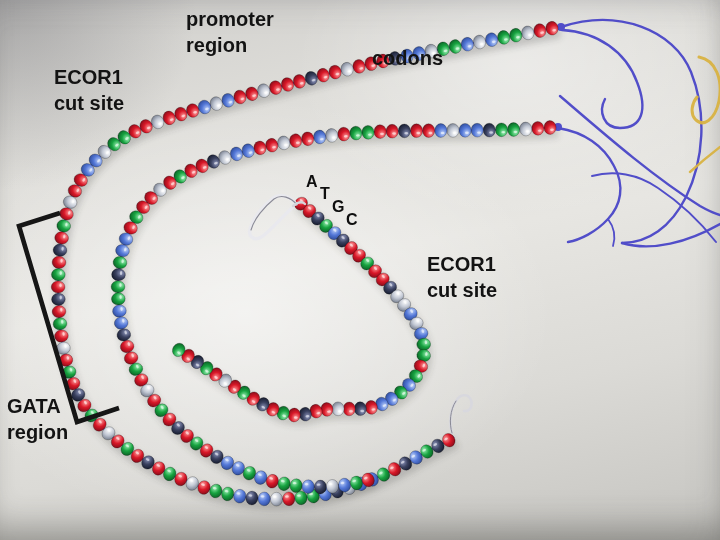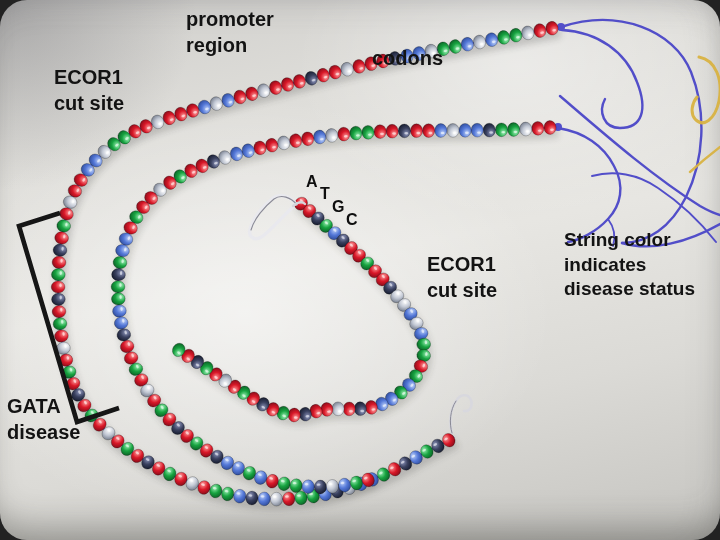--- a/index.html
+++ b/index.html
@@ -7,21 +7,20 @@
     position:relative;width:720px;height:540px;overflow:hidden;
     font-family:"Liberation Sans",sans-serif;
     background:
       radial-gradient(circle 260px at 14px 8px, rgba(90,90,96,.32), rgba(90,90,96,0) 70%),
       radial-gradient(ellipse 430px 300px at 34% 58%, rgba(255,255,255,.55), rgba(255,255,255,0) 72%),
       radial-gradient(ellipse 320px 220px at 72% 12%, rgba(255,255,255,.38), rgba(255,255,255,0) 70%),
       linear-gradient(168deg,#cfcecb 0%,#dfdeda 25%,#e7e6e2 48%,#dbdad6 72%,#c5c4c0 100%);
     box-shadow: inset 0 -30px 34px -18px rgba(52,52,48,.40),
                 inset 0 26px 36px -30px rgba(70,70,74,.28),
                 inset -26px 0 40px -30px rgba(90,90,88,.20);
-    border-radius: 27px;
   }
   svg{position:absolute;left:0;top:0;}
   .label{
     position:absolute;white-space:pre-line;color:#131313;
     font-weight:700;font-size:20px;line-height:1.3;letter-spacing:0;
   }
   .label.small{font-size:19px;}
   .base{
     position:absolute;color:#0e0e0e;font-weight:700;font-size:16px;line-height:1;
   }
@@ -959,23 +958,20 @@
     <path d="M 60 213 L 19 226 L 77 422 L 119 408" fill="none" stroke="#161616" stroke-width="4.6" stroke-linejoin="miter"></path>
   </svg>
 
   <div class="label" style="left:186px;top:6px;">promoter
 region</div>
   <div class="label" style="left:372px;top:6px;margin-top:39px;">codons</div>
   <div class="label" style="left:54px;top:64px;">ECOR1
 cut site</div>
   <div class="label" style="left:427px;top:251px;">ECOR1
 cut site</div>
-  <div class="label small" style="left:564px;top:228px;">String color
-indicates
-disease status</div>
   <div class="label" style="left:7px;top:393px;">GATA
-disease</div>
+region</div>
 
   <span class="base" style="left:306px;top:174px;">A</span>
   <span class="base" style="left:320px;top:186px;">T</span>
   <span class="base" style="left:332px;top:199px;">G</span>
   <span class="base" style="left:346px;top:212px;">C</span>
 </div>
 
 </body></html>

